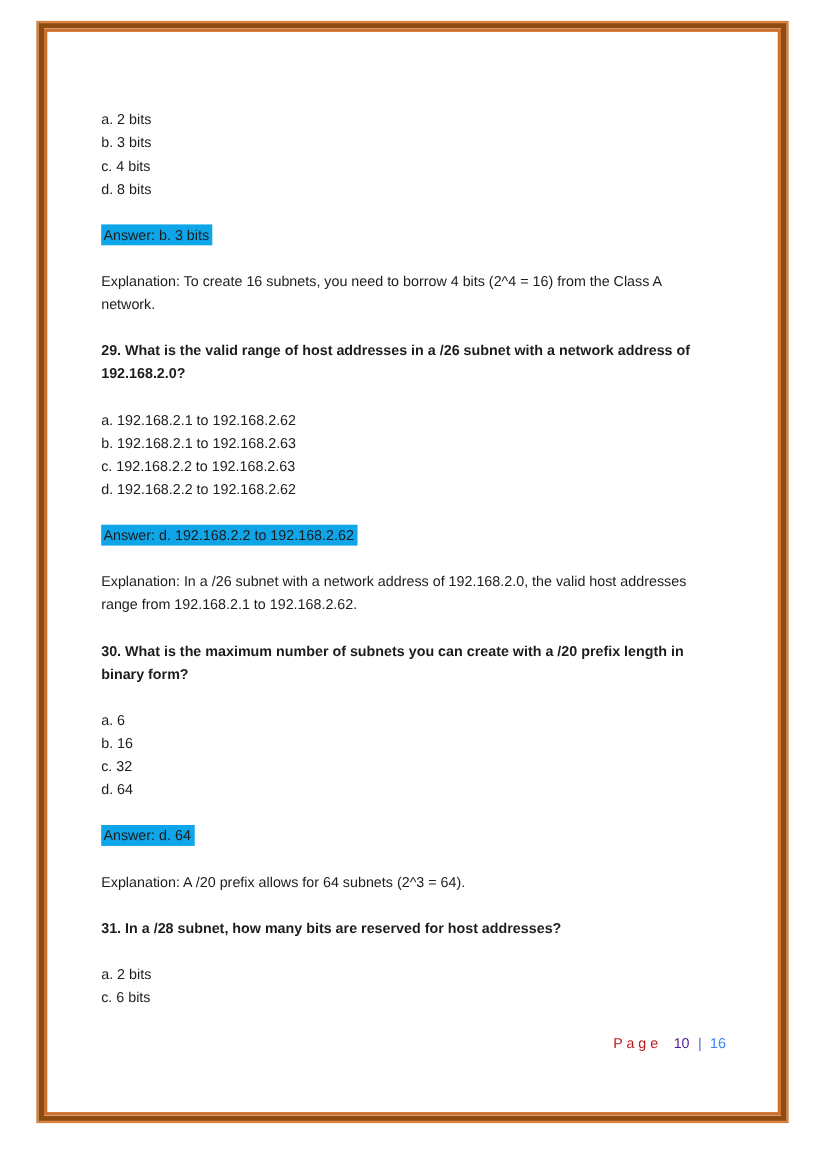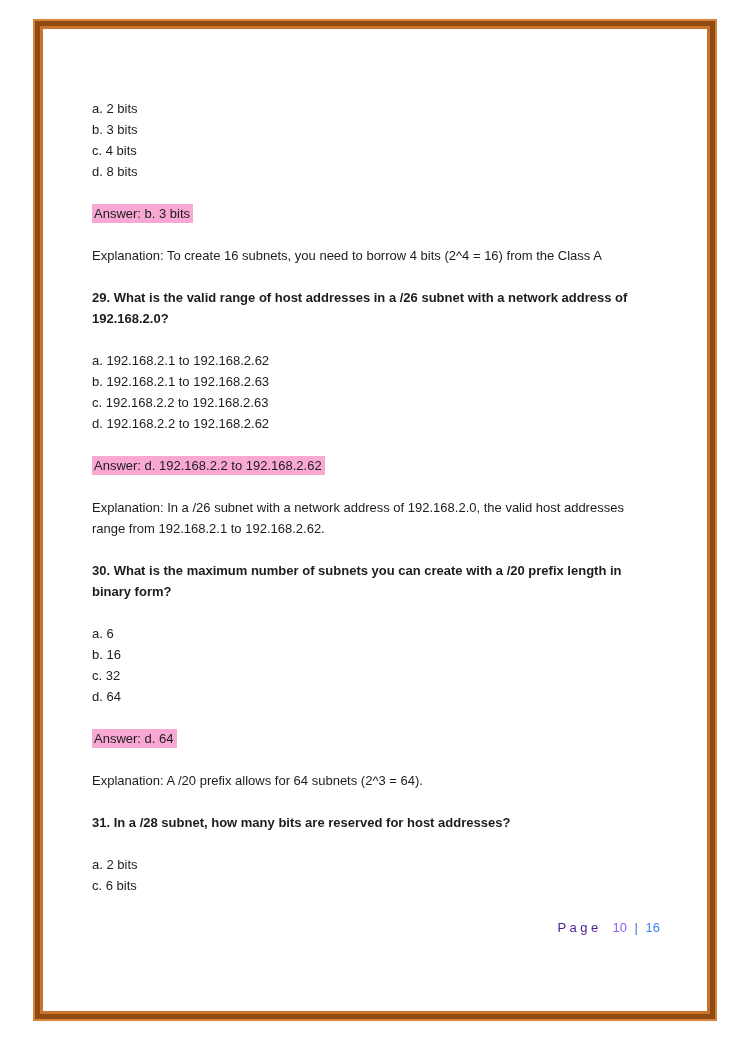--- a/index.html
+++ b/index.html
@@ -31,31 +31,31 @@
     padding: 69px 47px 0 49px;
     overflow: hidden;
     font-size: 13px;
     line-height: 21px;
     color: #1c1c1c;
   }
   .para { margin: 0 0 21px 0; }
   .line { white-space: nowrap; }
   .q .line { font-weight: bold; }
   .highlight {
-    background: #f9a8d4;
+    background: #0ea5e9;
     padding: 2px 3px 2px 2px;
     white-space: nowrap;
   }
   .footer {
     margin-top: 8px;
     text-align: right;
     font-size: 13px;
   }
-  .pg-label { color: #4c1d95; letter-spacing: 3.5px; margin-right: 7px; }
-  .pg-cur   { color: #8b5cf6; }
+  .pg-label { color: #b91c1c; letter-spacing: 3.5px; margin-right: 7px; }
+  .pg-cur   { color: #4c1d95; }
   .pg-sep   { color: #4472c4; margin: 0 4px; }
   .pg-tot   { color: #3b82f6; }
 </style>
 </head>
 <body>
 
 <div class="canvas">
   <div class="frame-outer">
     <div class="frame-mid">
       <div class="page">
@@ -66,20 +66,21 @@
           <div class="line">c. 4 bits</div>
           <div class="line">d. 8 bits</div>
         </div>
 
         <div class="para">
           <span class="highlight">Answer: b. 3 bits</span>
         </div>
 
         <div class="para">
           <div class="line">Explanation: To create 16 subnets, you need to borrow 4 bits (2^4 = 16) from the Class A</div>
+          <div class="line">network.</div>
         </div>
 
         <div class="para q">
           <div class="line">29. What is the valid range of host addresses in a /26 subnet with a network address of</div>
           <div class="line">192.168.2.0?</div>
         </div>
 
         <div class="para">
           <div class="line">a. 192.168.2.1 to 192.168.2.62</div>
           <div class="line">b. 192.168.2.1 to 192.168.2.63</div>

